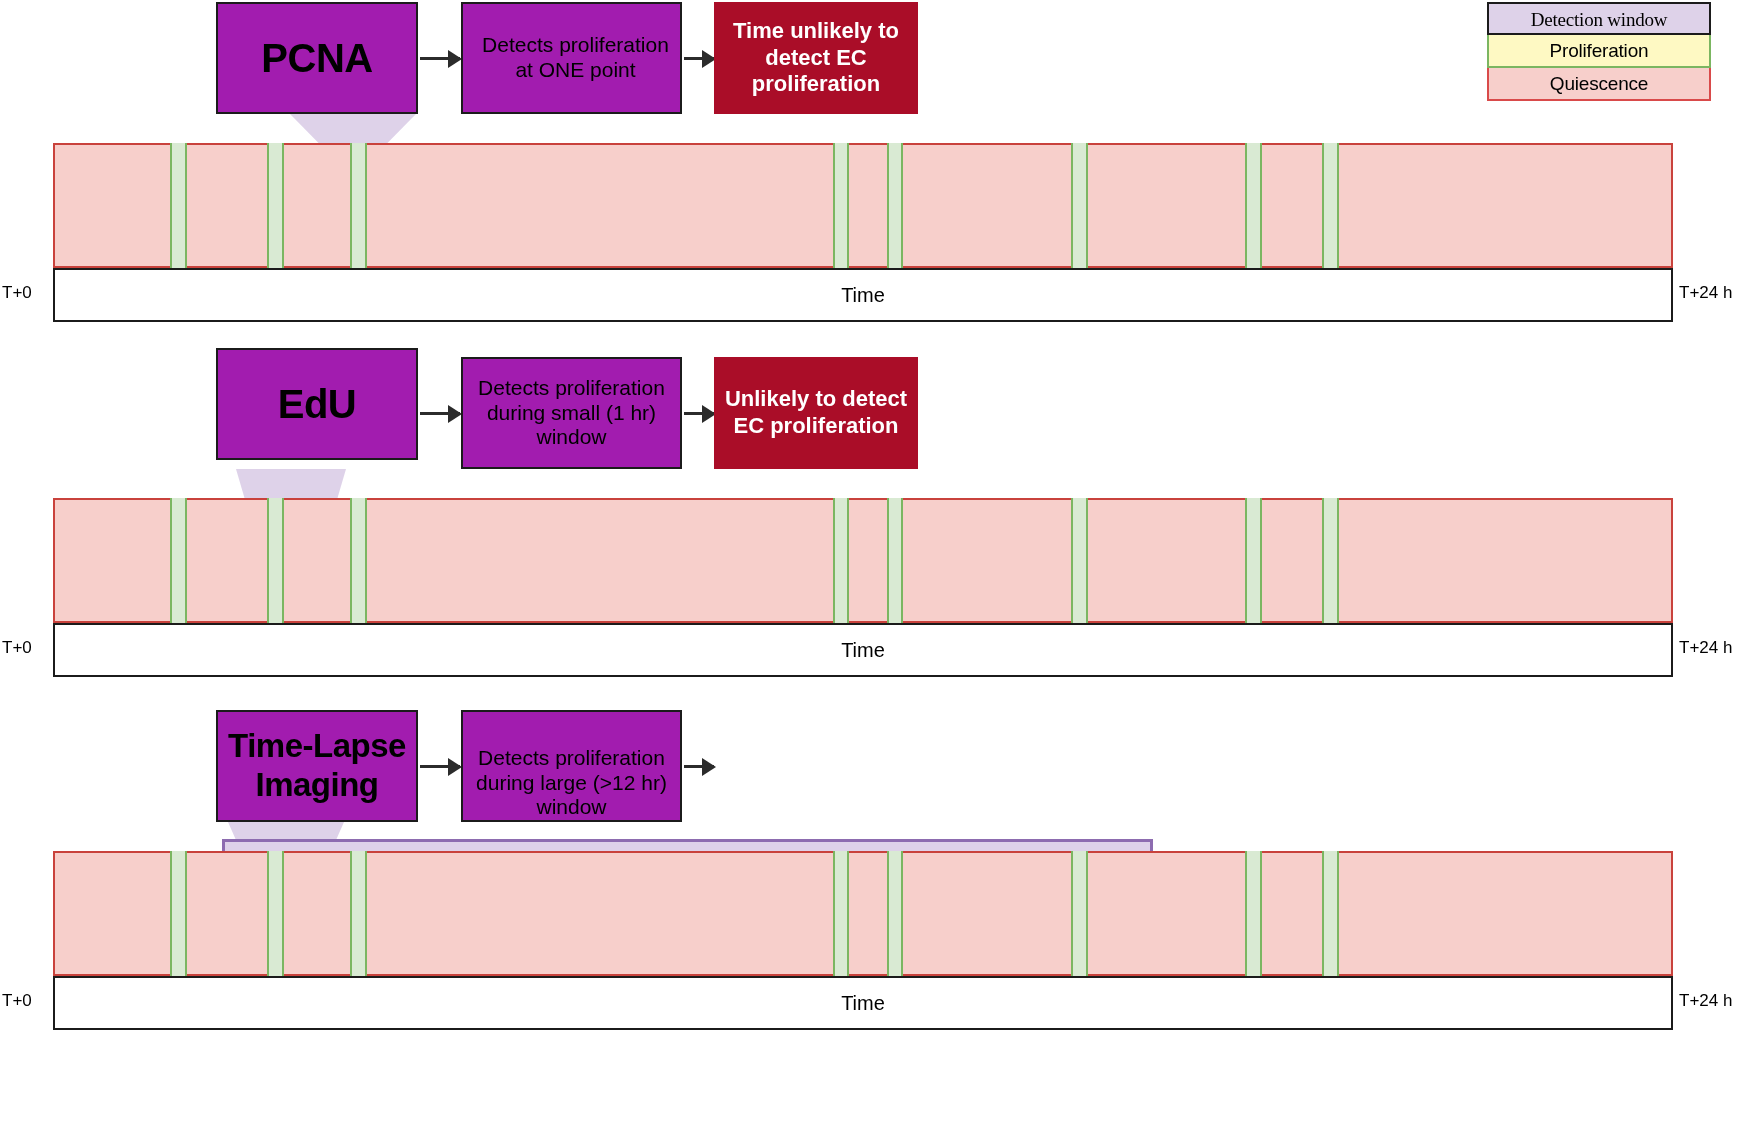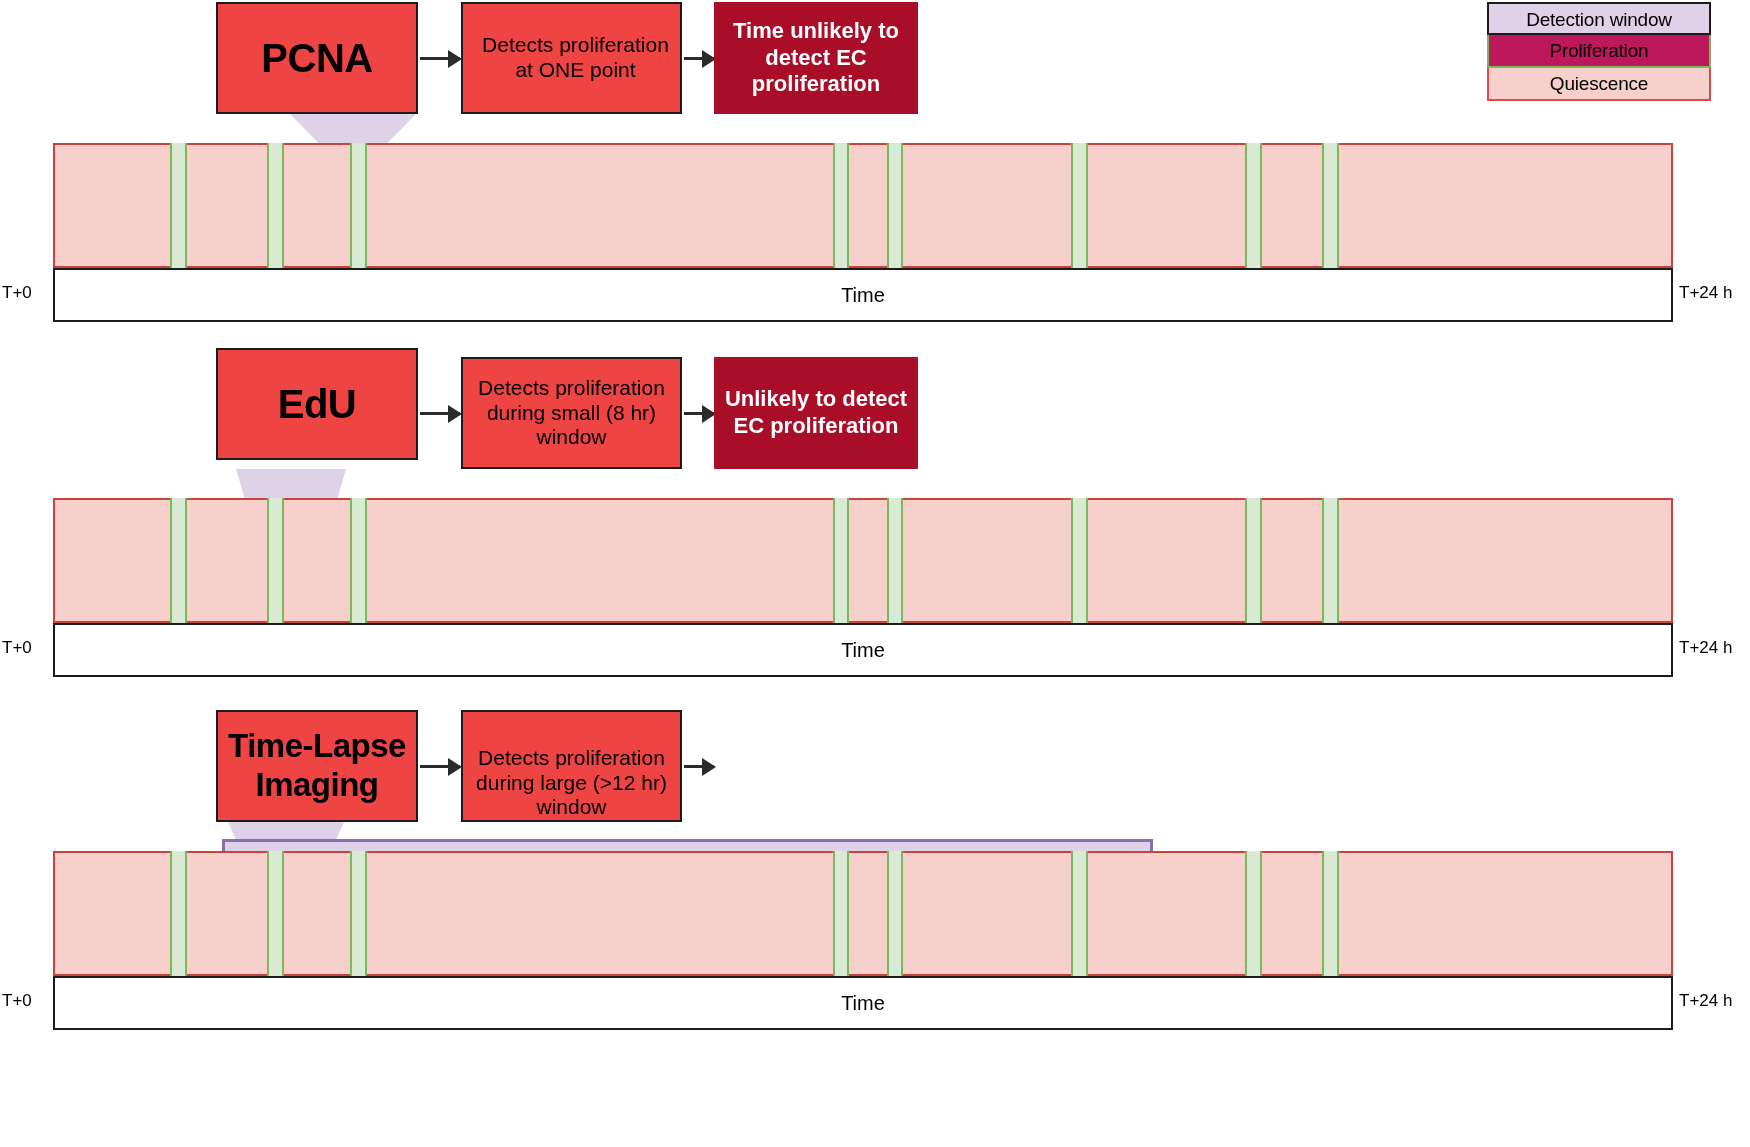--- a/index.html
+++ b/index.html
@@ -30,35 +30,36 @@
     box-sizing: border-box;
     height: 33px;
     line-height: 31px;
     text-align: center;
     font-size: 19px;
     letter-spacing: -0.2px;
   }
   .legend-row.detection {
     background: #ded2e9;
     border: 2.5px solid #1b1b1b;
+    font-family: Liberation Serif, serif;
   }
   .legend-row.prolif {
-    background: #be185d;
+    background: #fef9c3;
     border: 2px solid #7bb661;
     border-top: none;
   }
   .legend-row.quiesc {
     background: #f7cfcb;
     border: 2px solid #d94a4a;
     border-top: none;
   }
   .fbox {
     position: absolute;
     box-sizing: border-box;
-    background: #ef4444;
+    background: #a21caf;
     border: 2.5px solid #1b1b1b;
     display: flex;
     align-items: center;
     justify-content: center;
     text-align: center;
     line-height: 1.17;
   }
   .fbox.title {
     font-size: 40px;
     font-weight: bold;
@@ -199,21 +200,21 @@
     <span>Time</span>
   </div>
   <div class="axis-label" style="left:2px; top:283px;"><span>T+0</span></div>
   <div class="axis-label" style="left:1679px; top:283px;"><span>T+24 h</span></div>
 
   <div class="fbox title" style="left:216px; top:348px; width:202px; height:112px;">
     <span>EdU</span>
   </div>
   <div class="arrow" style="left:420px; top:412px; width:40px;"></div>
   <div class="fbox desc" style="left:461px; top:357px; width:221px; height:112px;">
-    <span>Detects proliferation during small (8 hr) window</span>
+    <span>Detects proliferation during small (1 hr) window</span>
   </div>
   <div class="arrow" style="left:684px; top:412px; width:30px;"></div>
   <div class="fbox verdict bad" style="left:714px; top:357px; width:204px; height:112px;">
     <span>Unlikely to detect EC proliferation</span>
   </div>
 
   <div class="funnel trap" style="left:236px; top:469px; width:110px; height:60px;"></div>
 
   <div class="timeline" style="left:53px; top:498px; width:1620px; height:125px;">
     <div class="seg-p" style="left:115px; width:17px;"></div>

